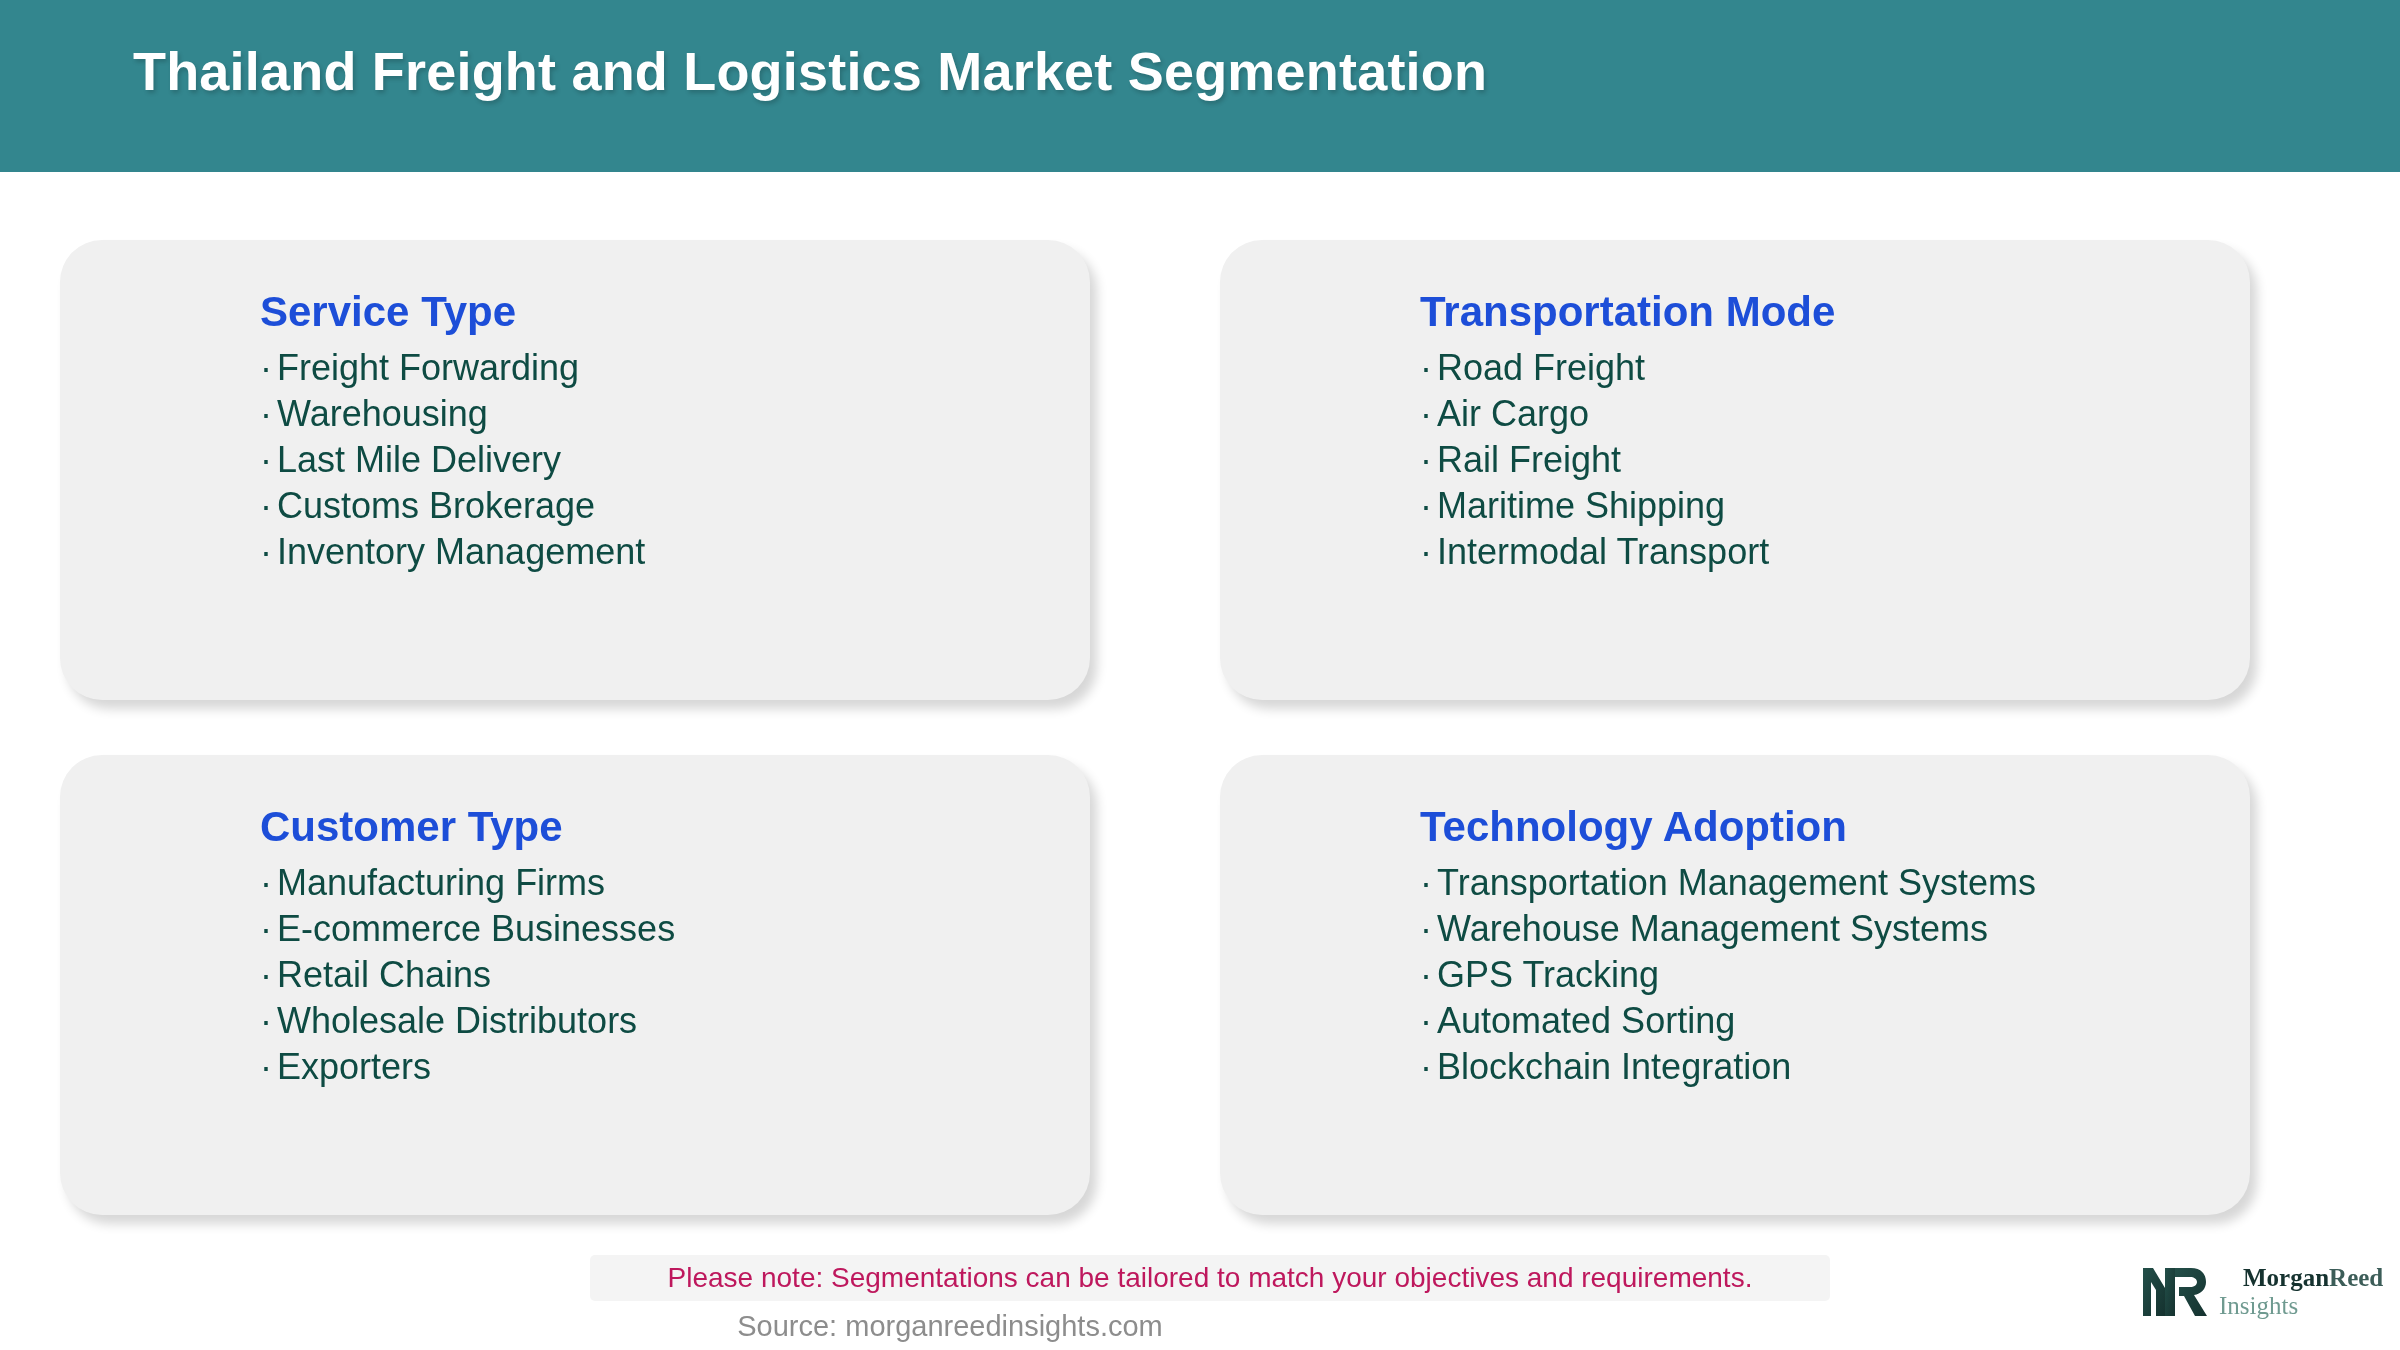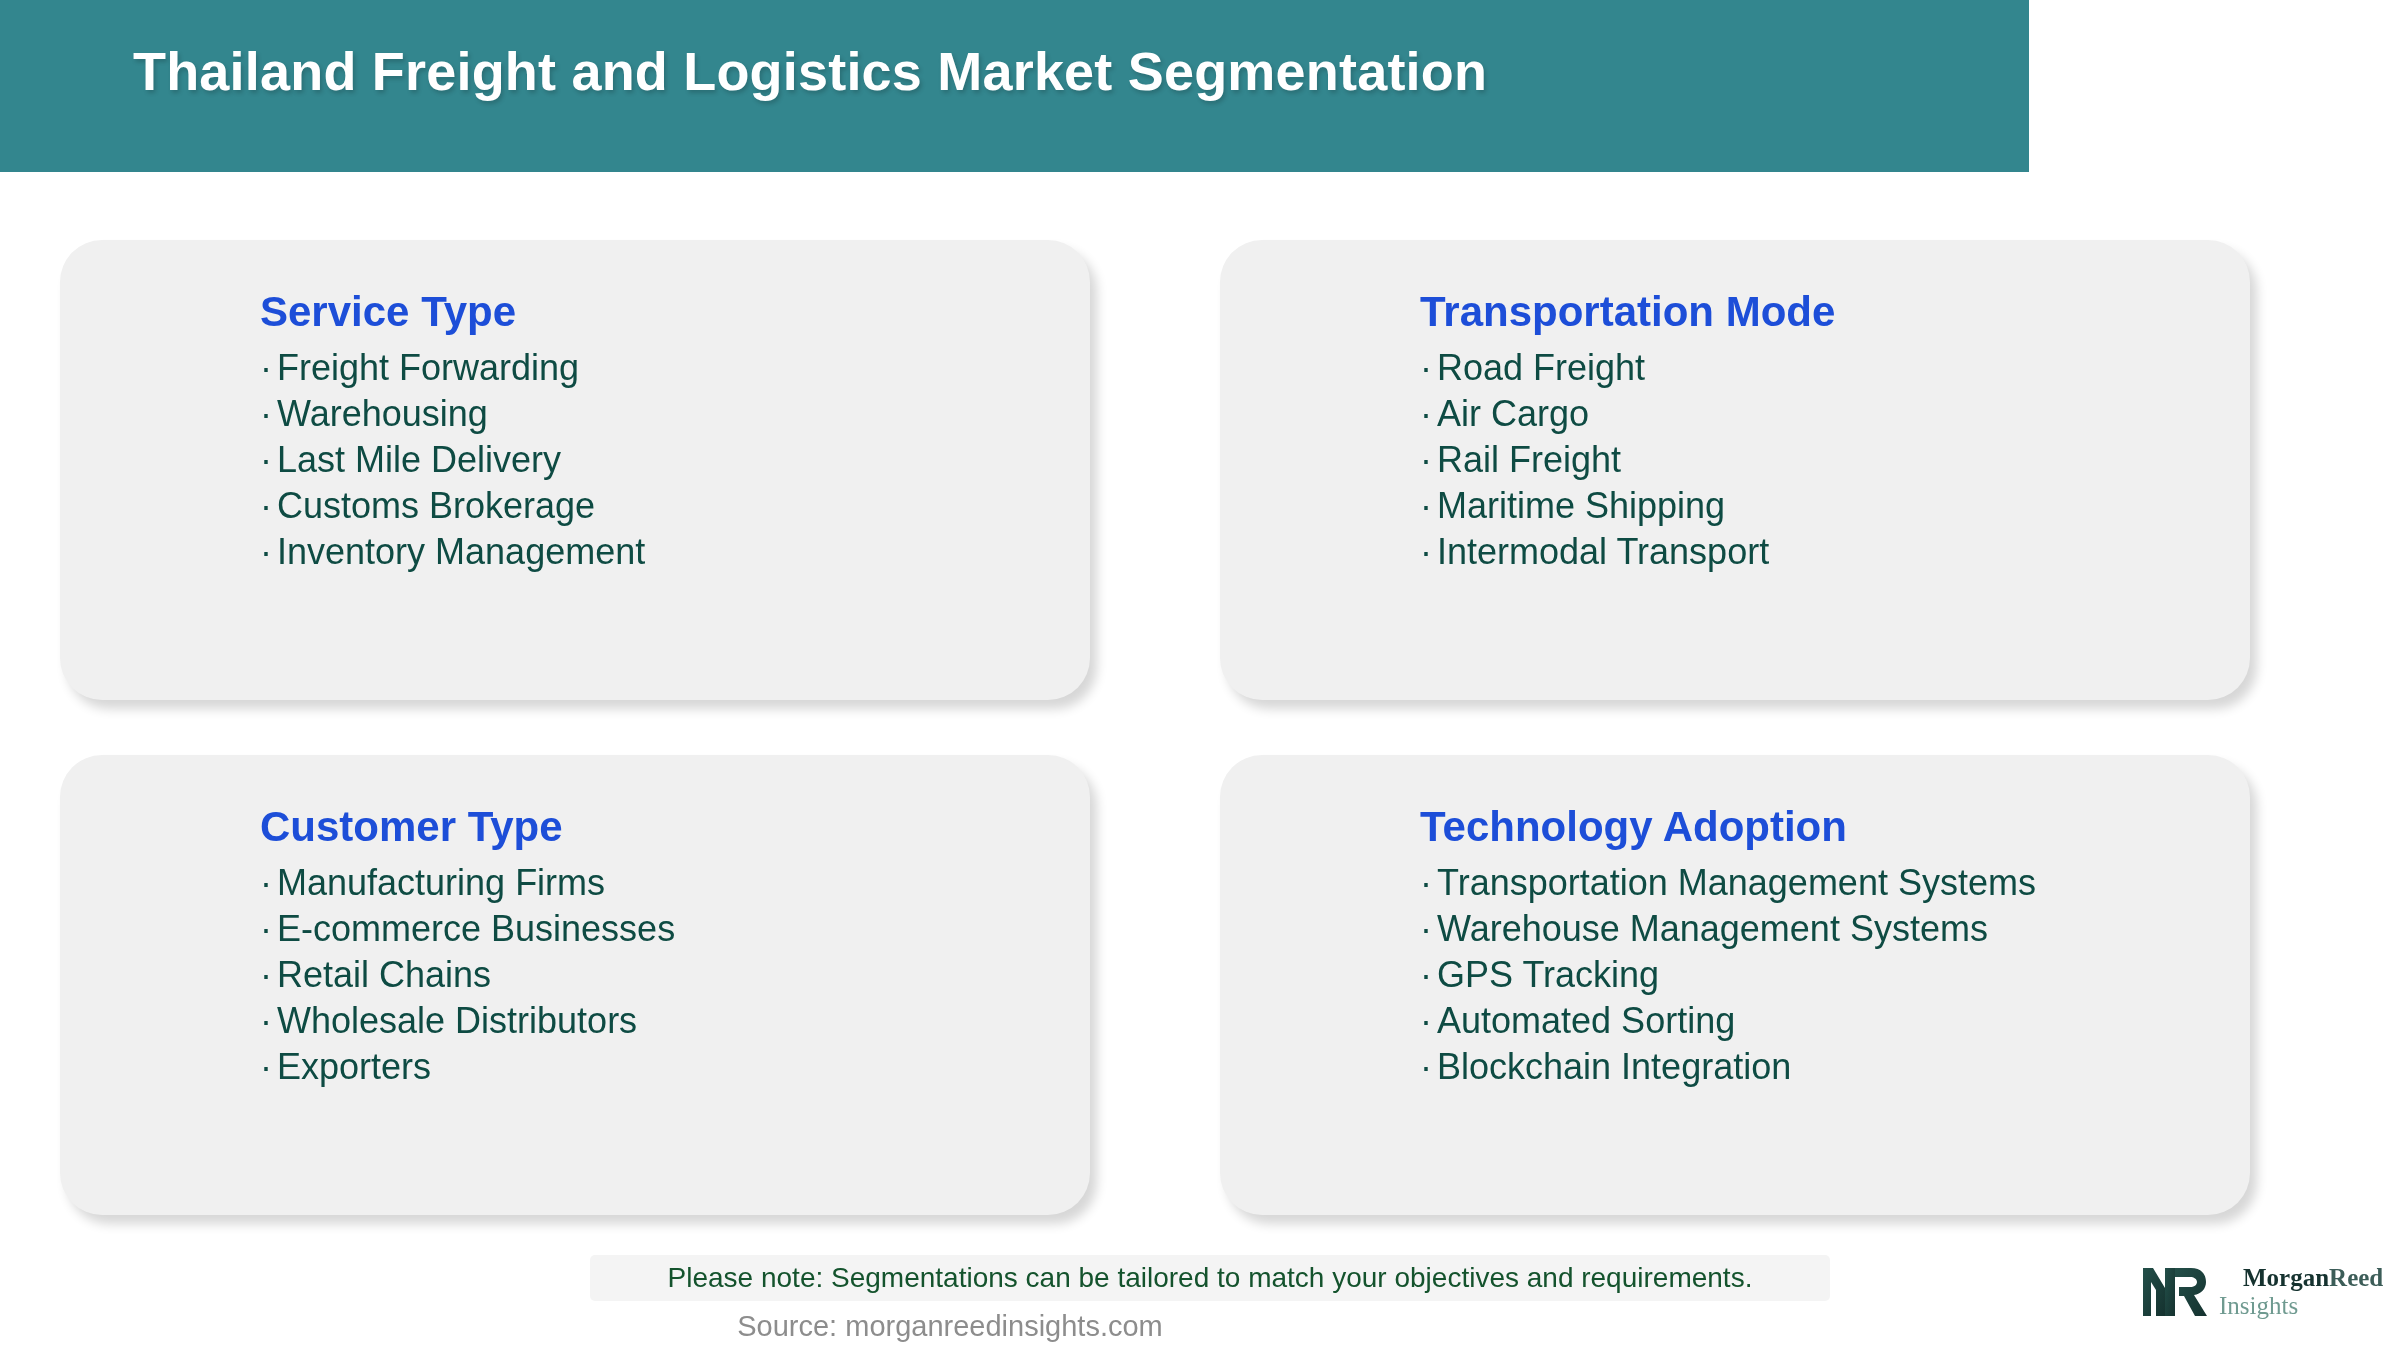--- a/index.html
+++ b/index.html
@@ -13,21 +13,21 @@
     font-family: "Liberation Sans", sans-serif;
     overflow: hidden;
     position: relative;
   }
 
   
   #header-band {
     position: absolute;
     left: 0;
     top: 0;
-    width: 2029px;
+    width: 2400px;
     height: 172px;
     background: #33868e;
   }
   #page-title {
     position: absolute;
     left: 133px;
     top: 40px;
     font-size: 54px;
     font-weight: bold;
     color: #ffffff;
@@ -99,21 +99,21 @@
     width: 1240px;
     height: 46px;
     background: #f4f4f4;
     border-radius: 5px;
     display: flex;
     align-items: center;
     justify-content: center;
   }
   #note-text {
     font-size: 28px;
-    color: #14532d;
+    color: #be185d;
     white-space: nowrap;
   }
   #source-text {
     position: absolute;
     left: 0;
     top: 60px;
     width: 2400px;
     text-align: center;
     font-size: 29px;
     color: #8d8d8d;

